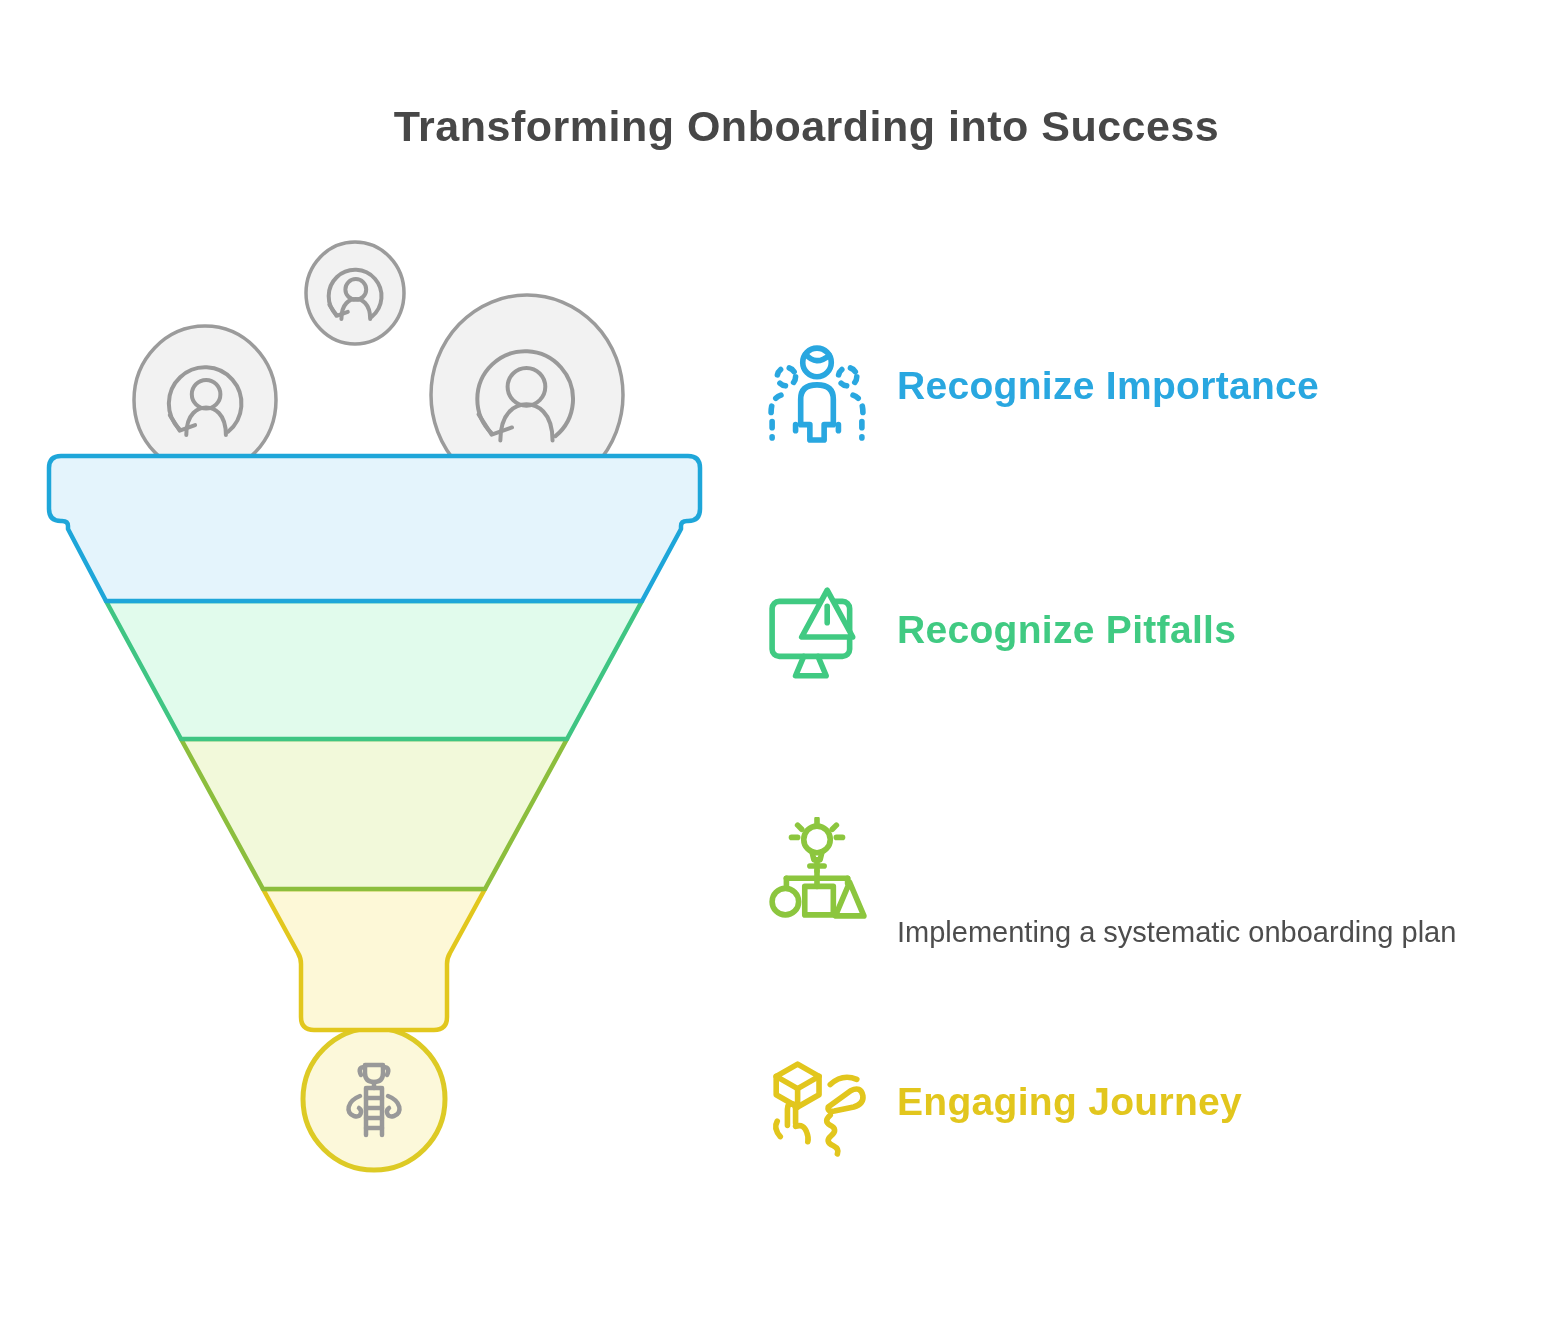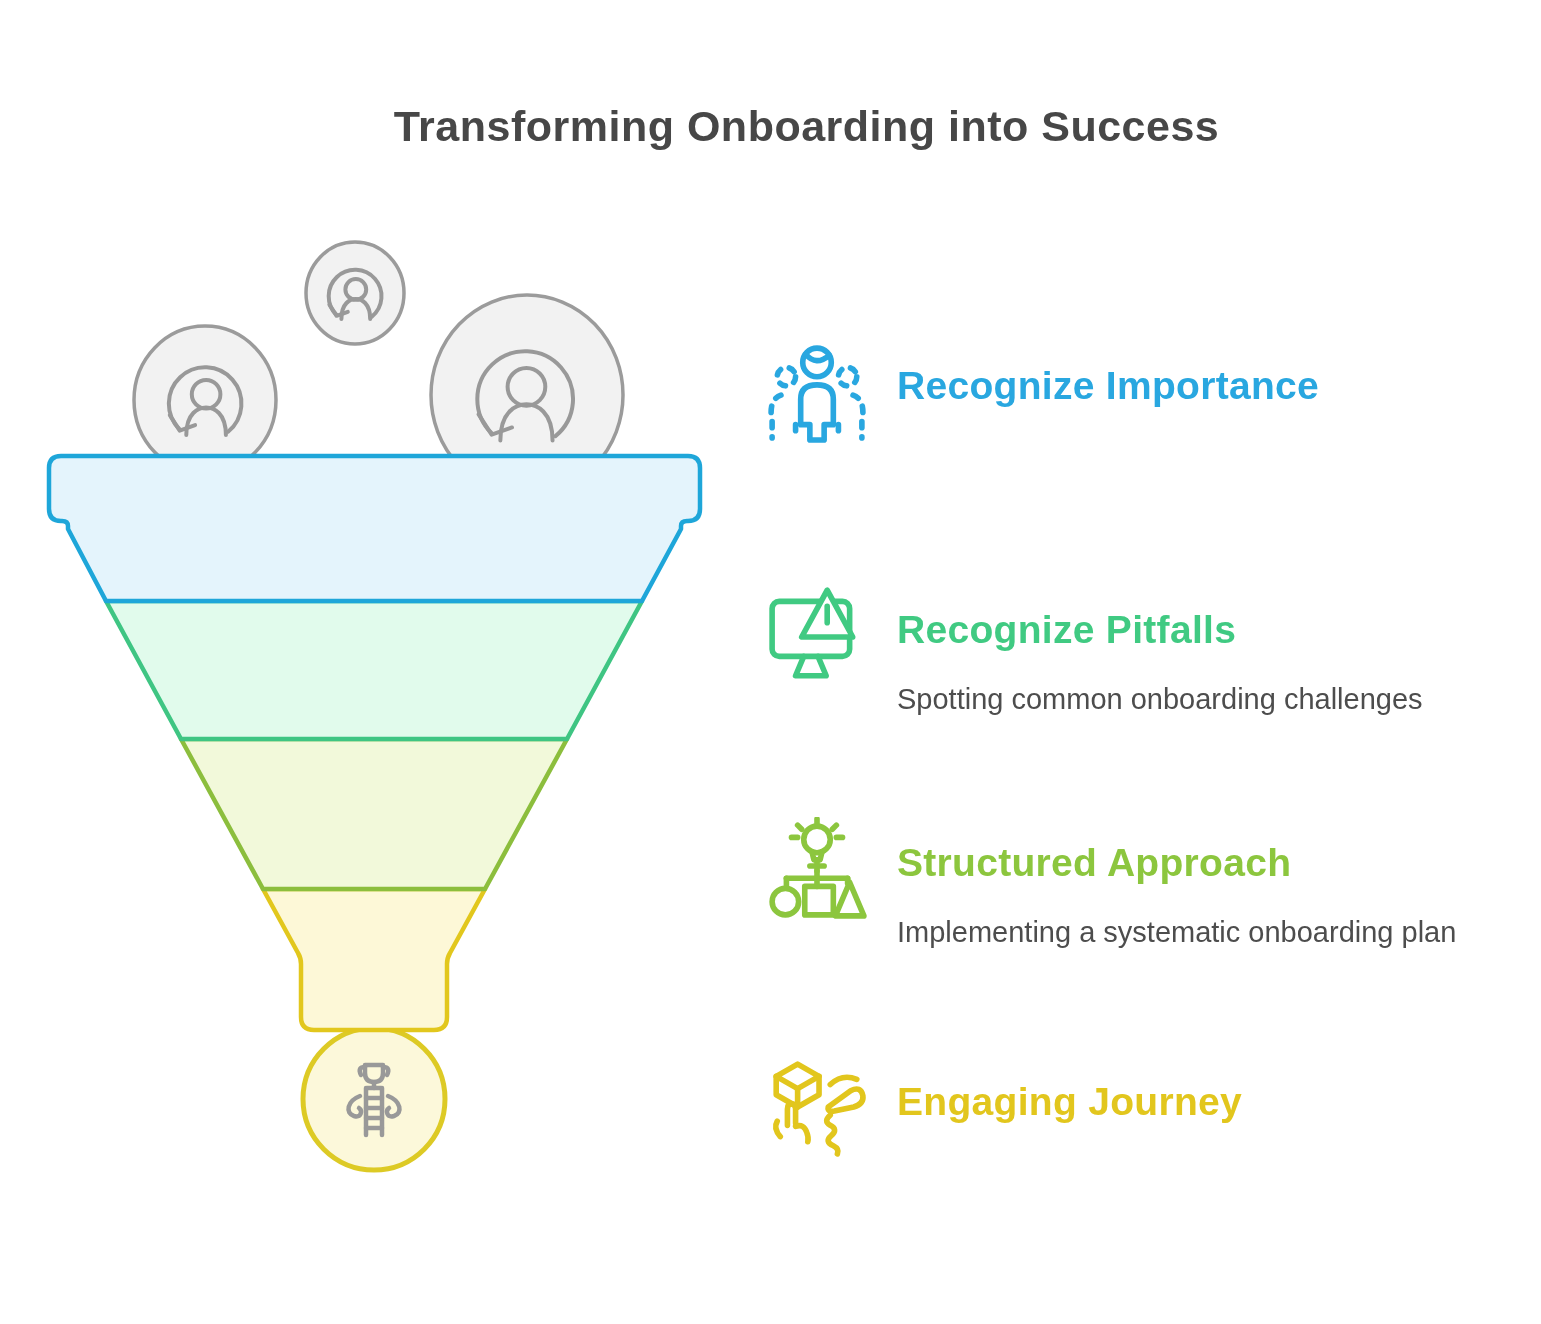--- a/index.html
+++ b/index.html
@@ -117,21 +117,20 @@
     <div class="step s2">
       <svg class="step-icon" viewBox="0 0 100 100">
         <g fill="none" stroke-width="5.5" stroke-linecap="round" stroke-linejoin="round" stroke="#40ca82">
           <rect x="6" y="16" width="76" height="54" rx="7"></rect>
           <path d="M37 70 L29 89 L59 89 L51 70"></path>
           <polygon points="60,5 35,51 85,51" fill="#ffffff"></polygon>
           <path d="M60 21 V37"></path>
         </g>
       </svg>
       <div class="step-heading" style="color: rgb(64, 202, 130);">Recognize Pitfalls</div>
-      <div class="step-desc">Spotting common onboarding challenges</div>
     </div>
 
     <div class="step s3">
       <svg class="step-icon" viewBox="0 0 100 100">
         <g fill="none" stroke-width="5.5" stroke-linecap="round" stroke-linejoin="round" stroke="#8cc63e">
           <circle cx="50" cy="21" r="13"></circle>
           <path d="M45 33 L47 41 L53 41 L55 33"></path>
           <path d="M50 1 V6"></path>
             <path d="M31 7 L35 11"></path>
             <path d="M69 7 L65 11"></path>
@@ -141,21 +140,20 @@
             <path d="M50 41 V52"></path>
           <path d="M20 59 H80"></path>
           <path d="M20 59 V68"></path>
             <path d="M50 52 V67"></path>
             <path d="M80 59 V64"></path>
           <circle cx="19" cy="82" r="13"></circle>
           <rect x="38" y="67" width="28" height="28"></rect>
           <polygon points="82,63 68,96 96,96"></polygon>
         </g>
       </svg>
-      <div class="step-heading" style="color: rgb(140, 198, 62);">Structured Approach</div>
       <div class="step-desc">Implementing a systematic onboarding plan</div>
     </div>
 
     <div class="step s4">
       <svg class="step-icon" viewBox="0 0 100 100">
         <g fill="none" stroke-width="5.5" stroke-linecap="round" stroke-linejoin="round" stroke="#e2c61d">
           <path d="M10 19 L31 7 L52 19 L31 31 Z"></path>
           <path d="M10 19 V37 L31 49 V31"></path>
           <path d="M52 19 V37 L31 49"></path>
           <path d="M21 67 V51 Q21 46 25 46 Q29 46 29 51 V65"></path>

